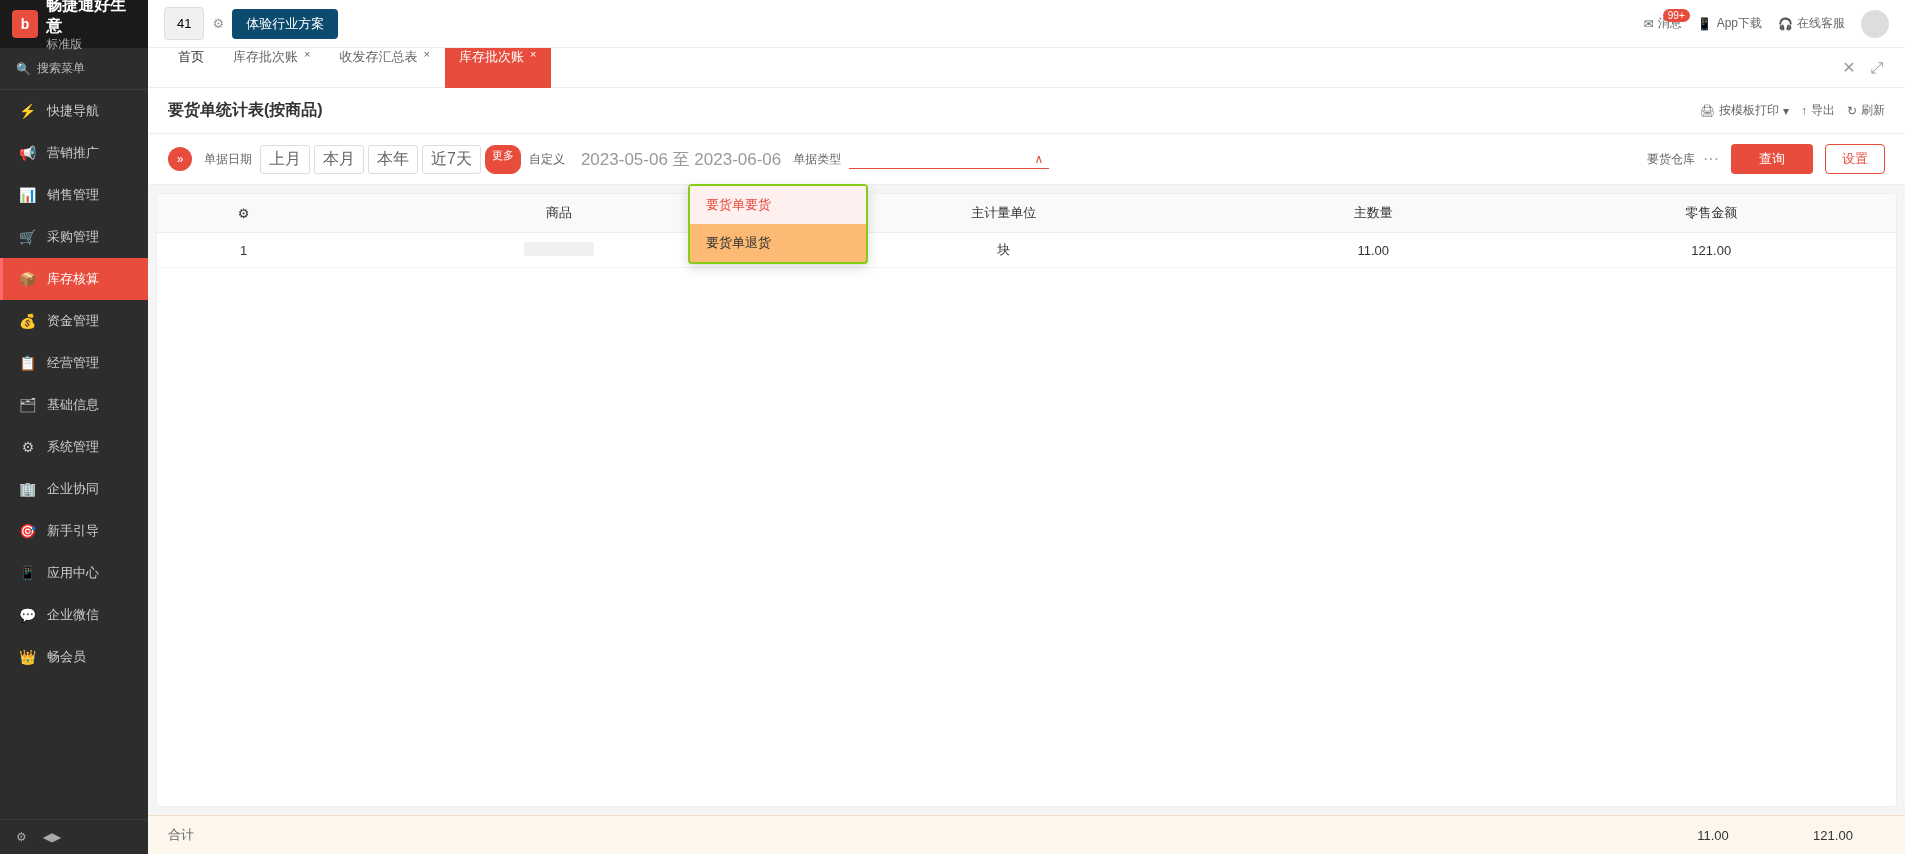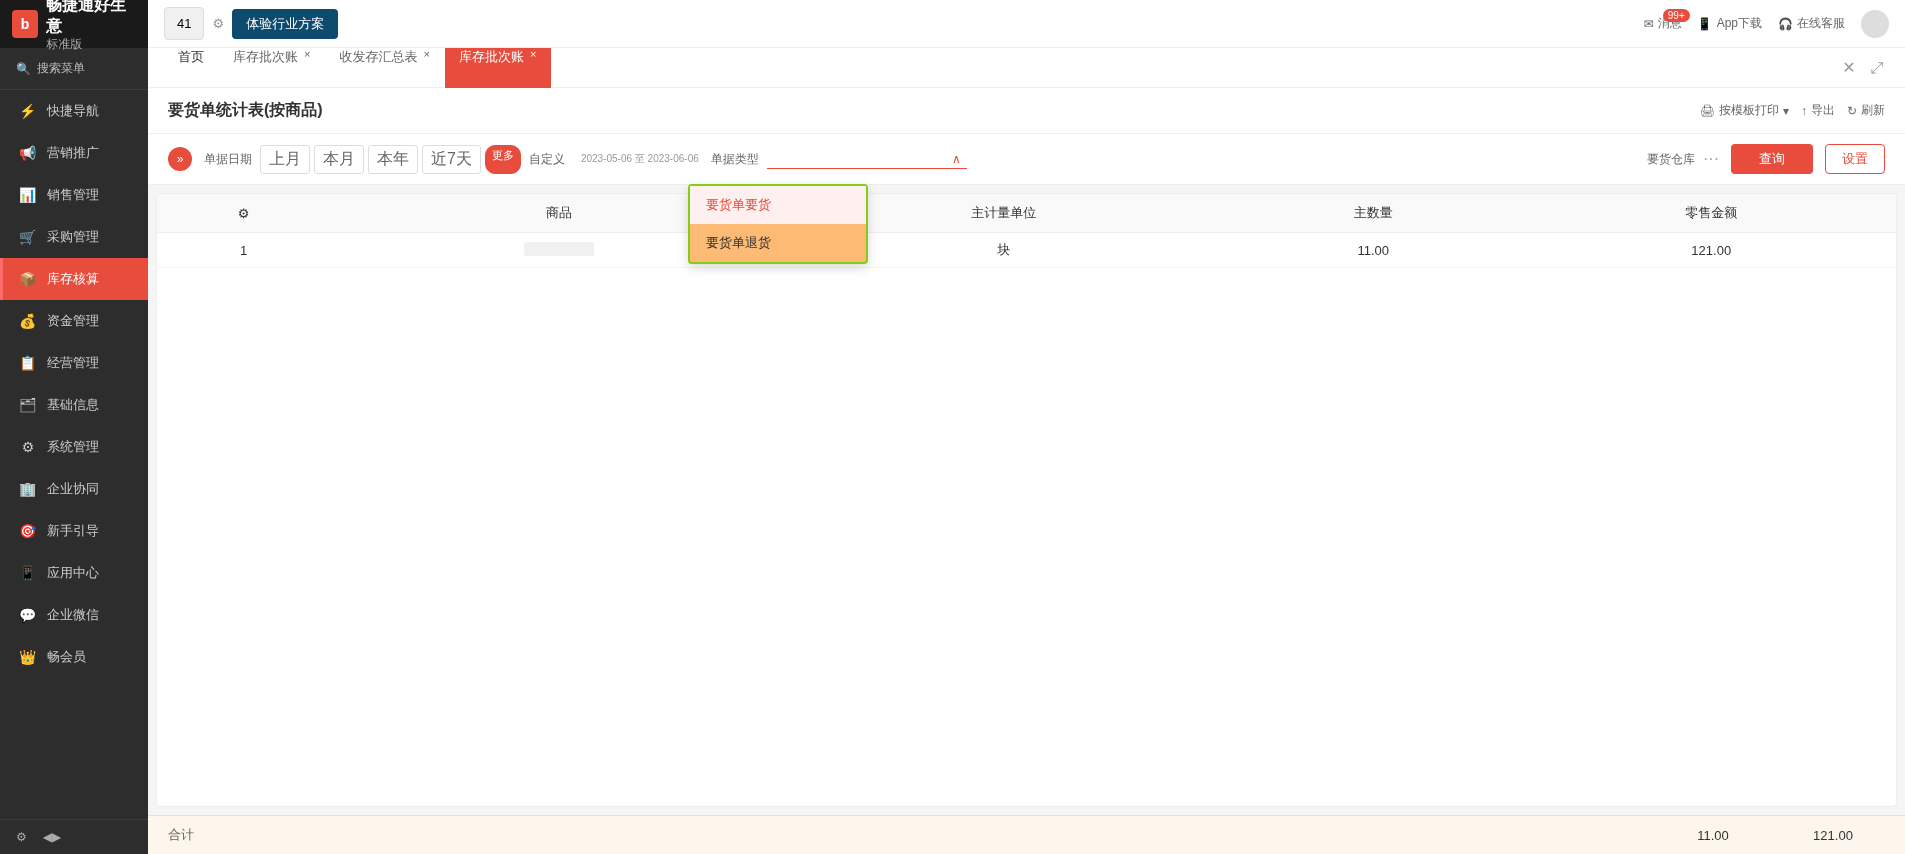--- a/index.html
+++ b/index.html
@@ -241,21 +241,21 @@
     }
     .date-btn.more-btn {
       background: #e74c3c;
       color: white;
       border-color: #e74c3c;
       border-radius: 10px;
       font-size: 11px;
       padding: 2px 6px;
     }
     .date-custom { color: #666; font-size: 12px; cursor: pointer; }
-    .date-range { color: #999; font-size: 10px; }
+    .date-range { color: #999; font-size: 17px; }
 
     .filter-type-group {
       display: flex;
       align-items: center;
       gap: 8px;
       flex: 1;
     }
     .filter-select {
       display: flex;
       align-items: center;

